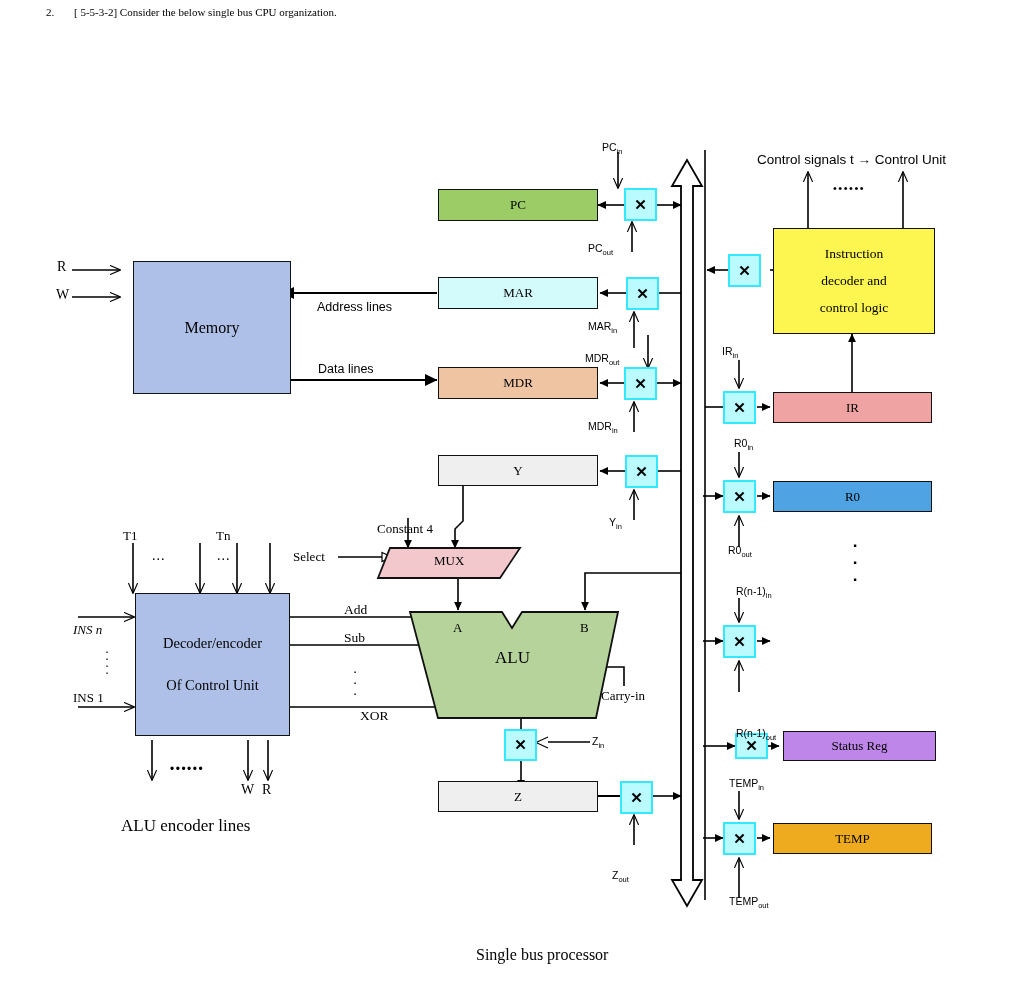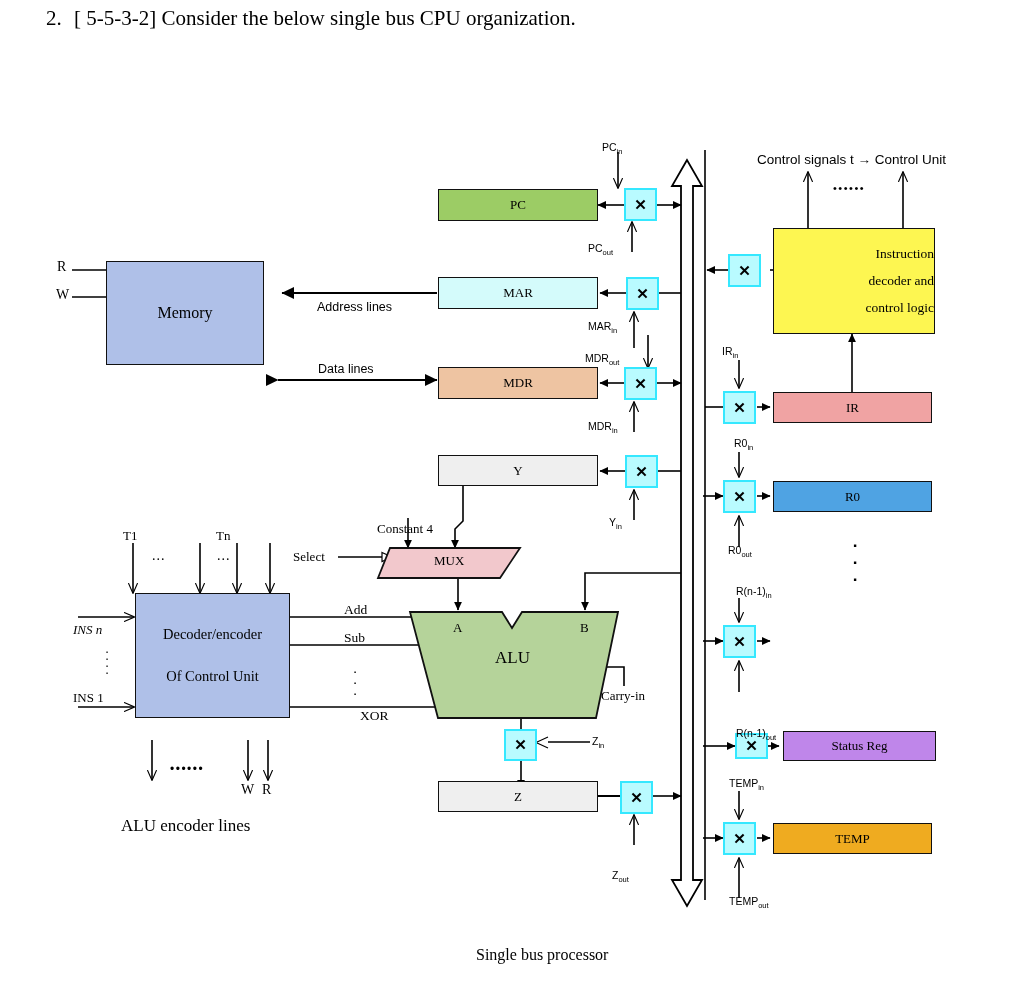--- a/index.html
+++ b/index.html
@@ -1,20 +1,20 @@
 <!DOCTYPE html>
 <html><head>
 <meta charset="utf-8">
 <style>
   html,body{margin:0;padding:0;background:#ffffff;}
   body{width:1024px;height:981px;position:relative;overflow:hidden;
        font-family:"Liberation Serif", serif;color:#000;}
 
   
-  #question{position:absolute;left:46px;top:6px;font-size:21px;
+  #question{position:absolute;left:46px;top:6px;font-size:11px;
             font-family:"Liberation Serif",serif;white-space:nowrap;}
   #question .num{display:inline-block;width:28px;}
   #question .tag{}
 
   
   #diagram{position:absolute;left:0;top:0;width:1024px;height:981px;}
   #svgroot{position:absolute;left:0;top:0;}
 
   
   .box{position:absolute;box-sizing:border-box;border:1.6px solid #111;
@@ -170,21 +170,21 @@
     <line x1="152" y1="740" x2="152" y2="780" marker-end="url(#ahthin)"></line>
     <line x1="248" y1="740" x2="248" y2="780" marker-end="url(#ahthin)"></line>
     <line x1="268" y1="740" x2="268" y2="780" marker-end="url(#ahthin)"></line>
   </g>
 
   <polygon points="390,548 520,548 500,578 378,578" fill="#f2c8cc" stroke="#111" stroke-width="1.8"></polygon>
 
   <polygon points="410,612 502,612 512,628 522,612 618,612 596,718 438,718" fill="#b5d39a" stroke="#111" stroke-width="1.8"></polygon>
 </svg>
 
-<div class="box" style="left:106px;top:261px;width:158px;height:104px;background:#afc0e8;font-size:16px;">
+<div class="box" style="left:133px;top:261px;width:158px;height:133px;background:#afc0e8;font-size:16px;">
   <span>Memory</span>
 </div>
 
 <div class="box" style="left:438px;top:189px;width:160px;height:32px;background:#9ccc65;">
   <span>PC</span>
 </div>
 
 <div class="box" style="left:438px;top:277px;width:160px;height:32px;background:#d4fbfb;">
   <span>MAR</span>
 </div>
@@ -194,28 +194,28 @@
 </div>
 
 <div class="box" style="left:438px;top:455px;width:160px;height:31px;background:#efefef;">
   <span>Y</span>
 </div>
 
 <div class="box" style="left:438px;top:781px;width:160px;height:31px;background:#efefef;">
   <span>Z</span>
 </div>
 
-<div class="box" style="left:135px;top:593px;width:155px;height:125px;background:#afc0e8;
+<div class="box" style="left:135px;top:593px;width:155px;height:143px;background:#afc0e8;
             flex-direction:column;gap:22px;font-size:14.5px;">
   <span>Decoder/encoder</span>
   <span>Of Control Unit</span>
 </div>
 
 <div class="box" style="left:773px;top:228px;width:162px;height:106px;background:#fdf651;
-            flex-direction:column;gap:9px;font-size:13.5px;align-items:flex-end;">
+            flex-direction:column;gap:9px;font-size:13.5px;">
   <span>Instruction</span>
   <span>decoder and</span>
   <span>control logic</span>
 </div>
 
 <div class="box" style="left:773px;top:392px;width:159px;height:31px;background:#f0a3a3;">
   <span>IR</span>
 </div>
 
 <div class="box" style="left:773px;top:481px;width:159px;height:31px;background:#4fa3e3;">

